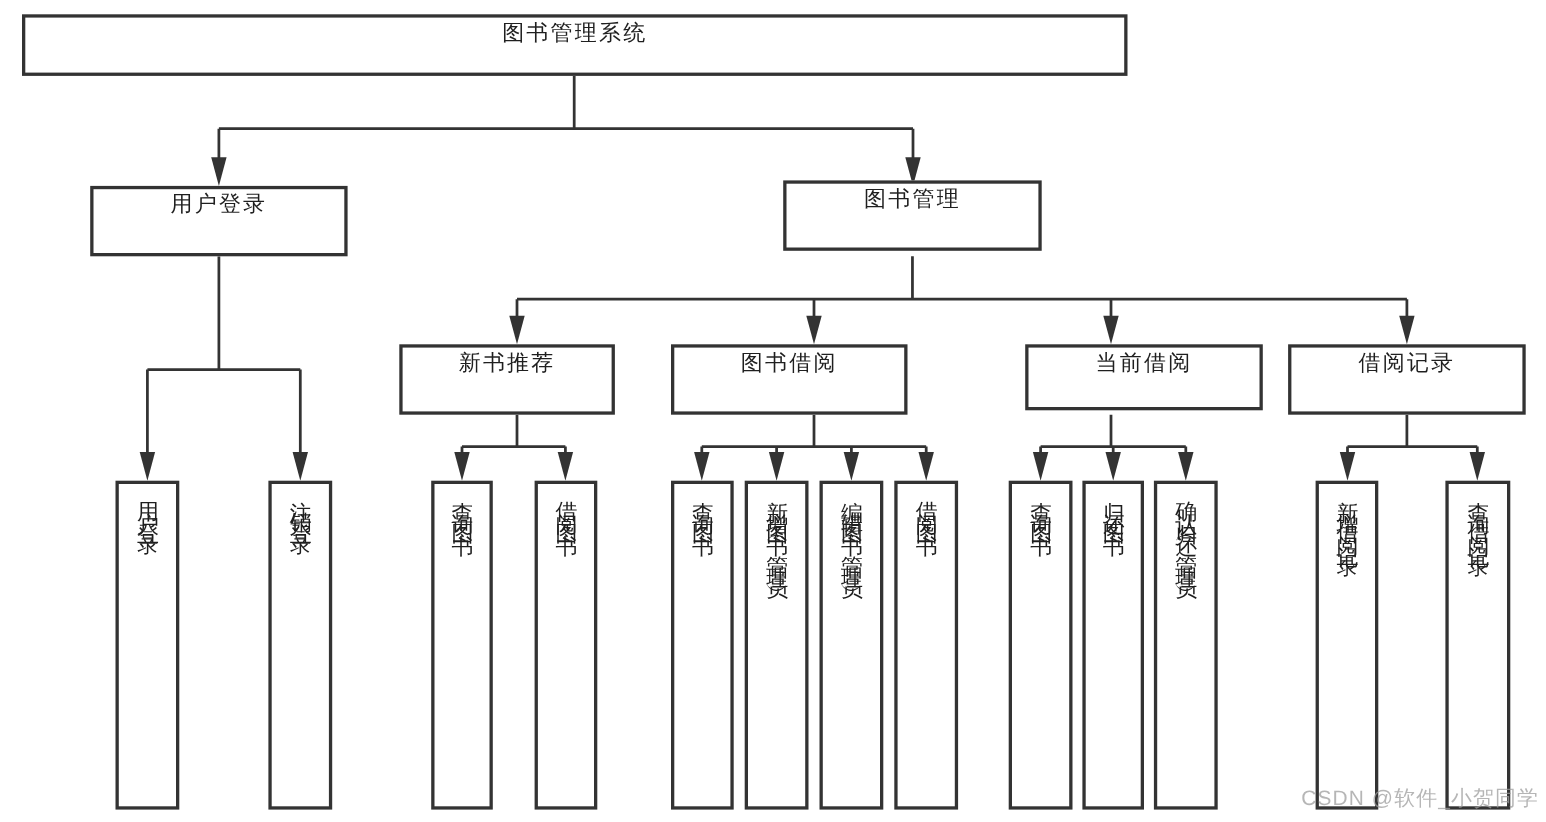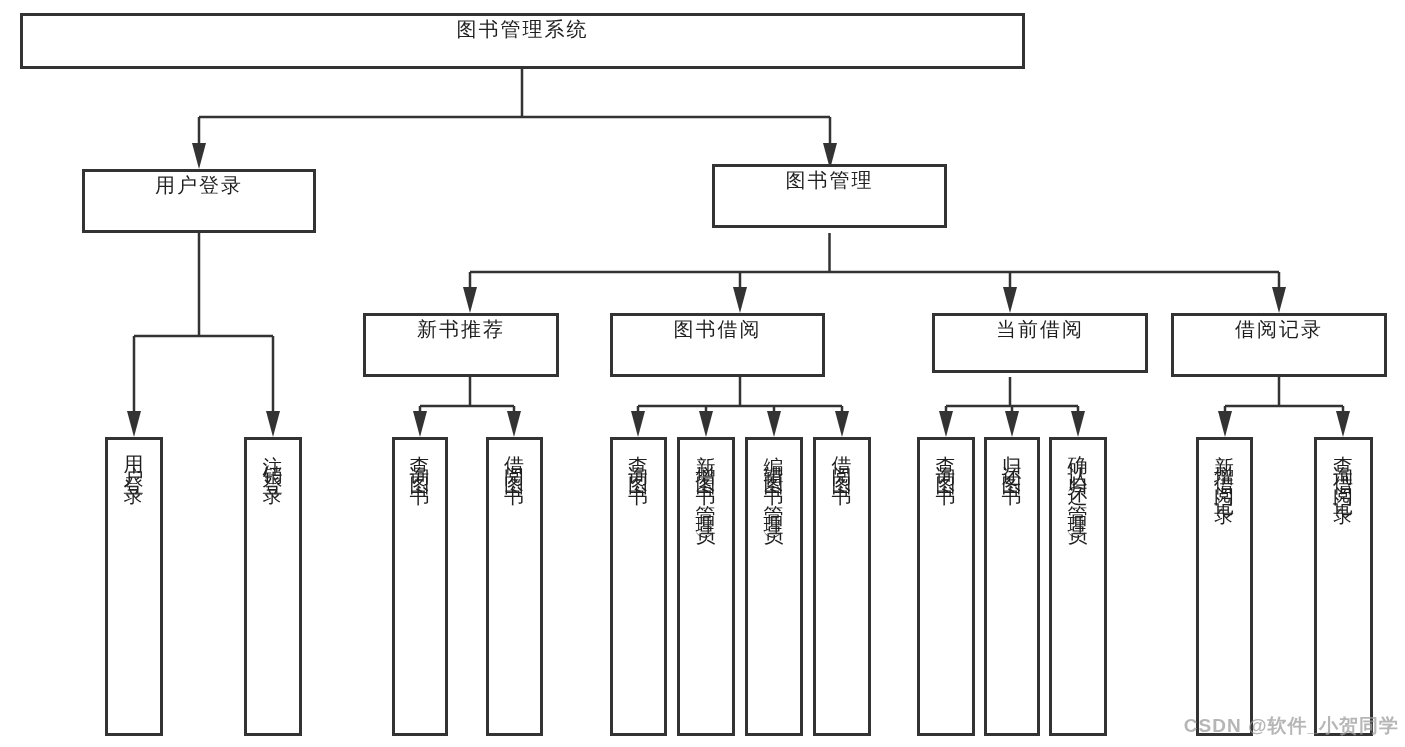--- a/index.html
+++ b/index.html
@@ -4,21 +4,21 @@
 <style>
   html,body{margin:0;padding:0;background:#ffffff;}
   body{font-family:"Liberation Sans","DejaVu Sans",sans-serif;}
   .stage{position:relative;width:1405px;height:747px;background:#ffffff;overflow:hidden;}
   .connectors{position:absolute;left:0;top:0;z-index:1;}
   .box{position:absolute;box-sizing:border-box;border:3px solid #333333;background:#ffffff;
        display:flex;align-items:flex-start;justify-content:center;color:#1f1f1f;z-index:2;}
   .box.h span{font-size:20px;letter-spacing:2px;white-space:nowrap;}
   .box.v span{writing-mode:vertical-rl;text-orientation:mixed;font-size:20px;letter-spacing:10px;line-height:1;white-space:nowrap;}
   .watermark{position:absolute;right:6px;bottom:8px;z-index:5;font-size:19px;letter-spacing:1px;
-             color:rgba(158,158,158,0.75);white-space:nowrap;font-weight:bold;}
+             color:rgba(158,158,158,0.75);white-space:nowrap;}
 </style>
 </head>
 <body>
 
 <div class="stage">
 
   <svg class="connectors" width="1405" height="747" viewBox="0 0 1405 747">
     <g stroke="#333333" stroke-width="2.5" fill="none">
 
       <path d="M522 69 V117 M199 117 H830 M199 117 V145 M830 117 V145"></path>

